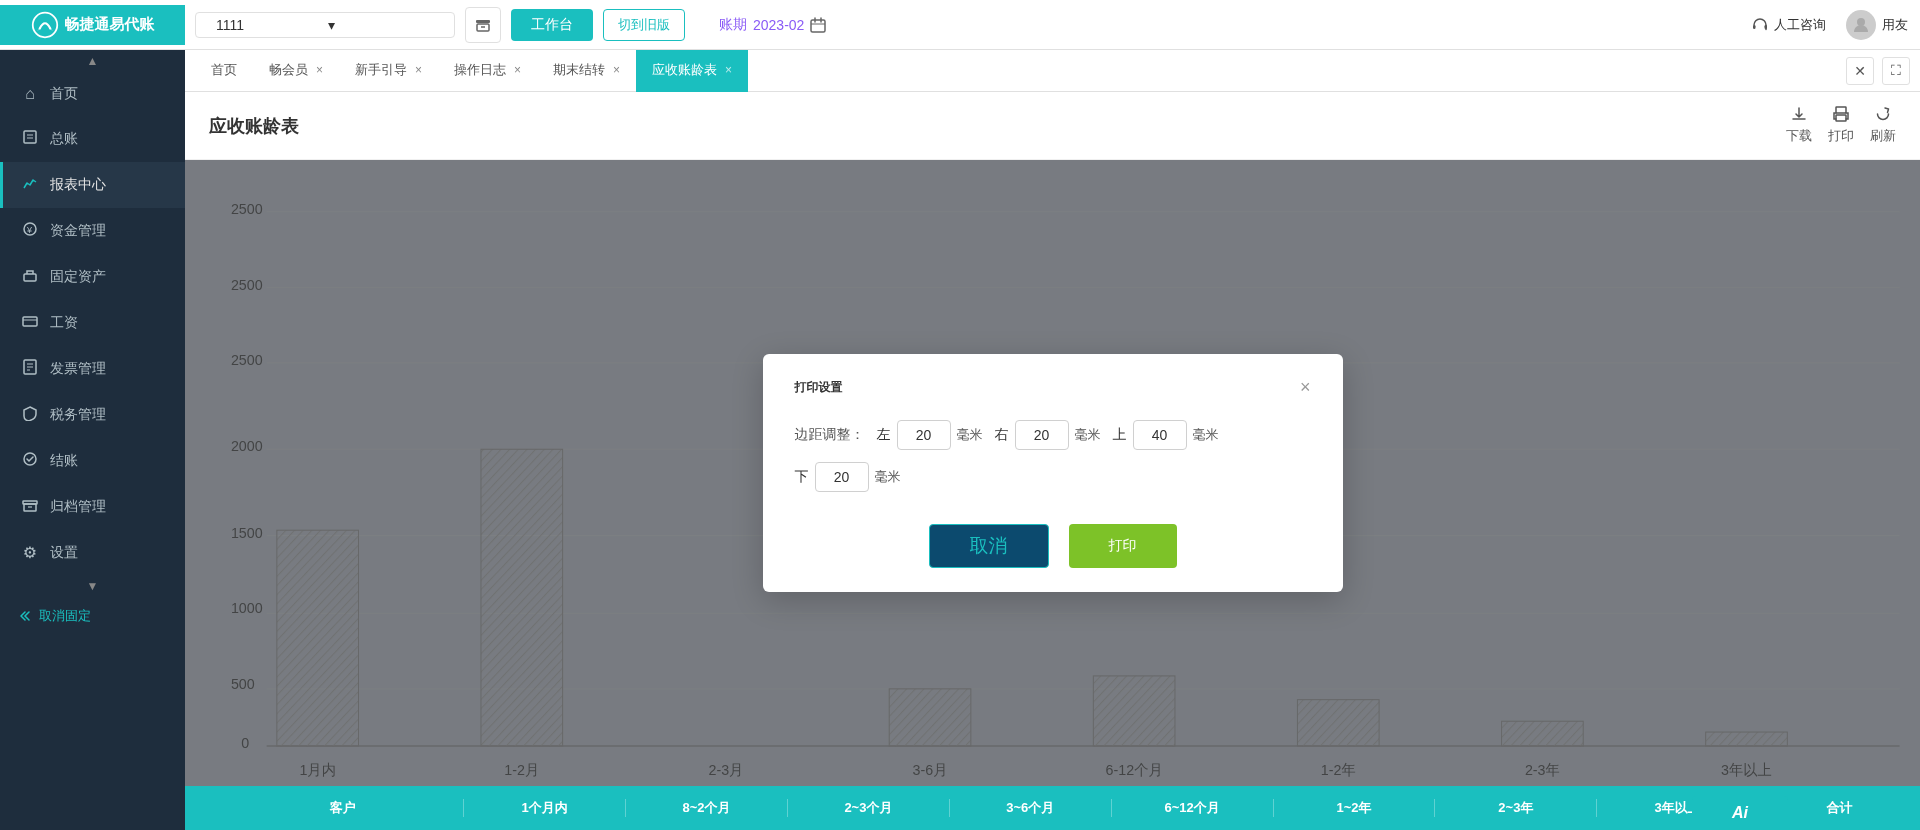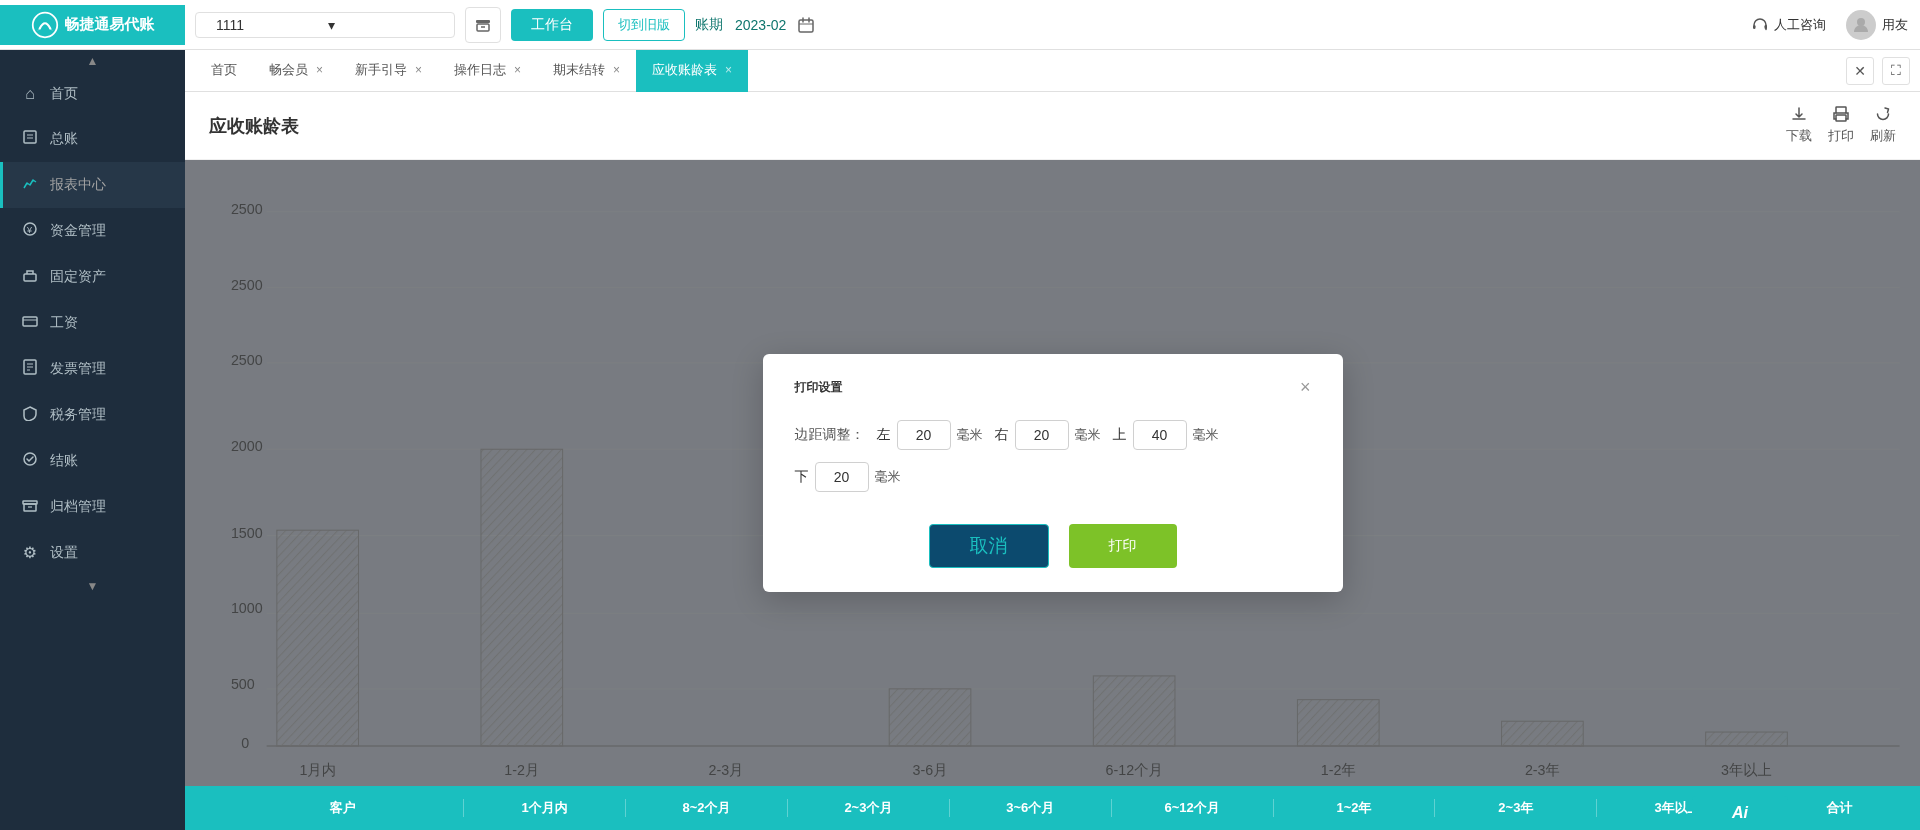--- a/index.html
+++ b/index.html
@@ -70,23 +70,24 @@
       color: #1abfbf;
       background: #fff;
       border-radius: 4px;
       padding: 6px 14px;
       font-size: 13px;
       cursor: pointer;
     }
     .period-area {
       display: flex;
       align-items: center;
-      gap: 12px;
-      color: #0f766e;
+      gap: 6px;
+      color: #8b5cf6;
       font-size: 14px;
+      margin-left: 24px;
     }
     .right-header {
       margin-left: auto;
       display: flex;
       align-items: center;
       gap: 20px;
     }
     .consult-btn {
       display: flex; align-items: center; gap: 5px;
       color: #333; font-size: 13px; cursor: pointer;
@@ -123,21 +124,21 @@
       align-items: center;
       padding: 13px 20px;
       cursor: pointer;
       gap: 10px;
       font-size: 14px;
       color: #b0bec5;
       transition: background 0.2s;
     }
     .sidebar-item.active {
       background: #263748;
-      color: #a3a3a3;
+      color: #e5e5e5;
       border-left: 3px solid #1abfbf;
       padding-left: 17px;
     }
     .sidebar-item .si-icon { font-size: 16px; width: 20px; text-align: center; }
     .sidebar-scroll-up, .sidebar-scroll-down {
       width: 100%; text-align: center; padding: 4px; cursor: pointer; color: #888; font-size: 12px;
     }
     .sidebar-collapse {
       display: flex;
       align-items: center;
@@ -529,20 +530,27 @@
       </span>
       <span>归档管理</span>
     </div>
     <div class="sidebar-item">
       <span class="si-icon">⚙</span>
       <span>设置</span>
     </div>
 
     <div class="sidebar-scroll-down">▼</div>
 
+    <div class="sidebar-collapse">
+      <svg width="14" height="14" viewBox="0 0 14 14" fill="none">
+          <polyline points="9,3 5,7 9,11" stroke="#1abfbf" stroke-width="1.5" stroke-linecap="round"></polyline>
+          <polyline points="5,3 1,7 5,11" stroke="#1abfbf" stroke-width="1.5" stroke-linecap="round"></polyline>
+        </svg>
+      <span>取消固定</span>
+    </div>
   </div>
 
   <div class="content-area">
 
     <div class="tab-bar">
       <div class="tab">
         <span>首页</span>
       </div>
       <div class="tab">
         <span>畅会员</span>

